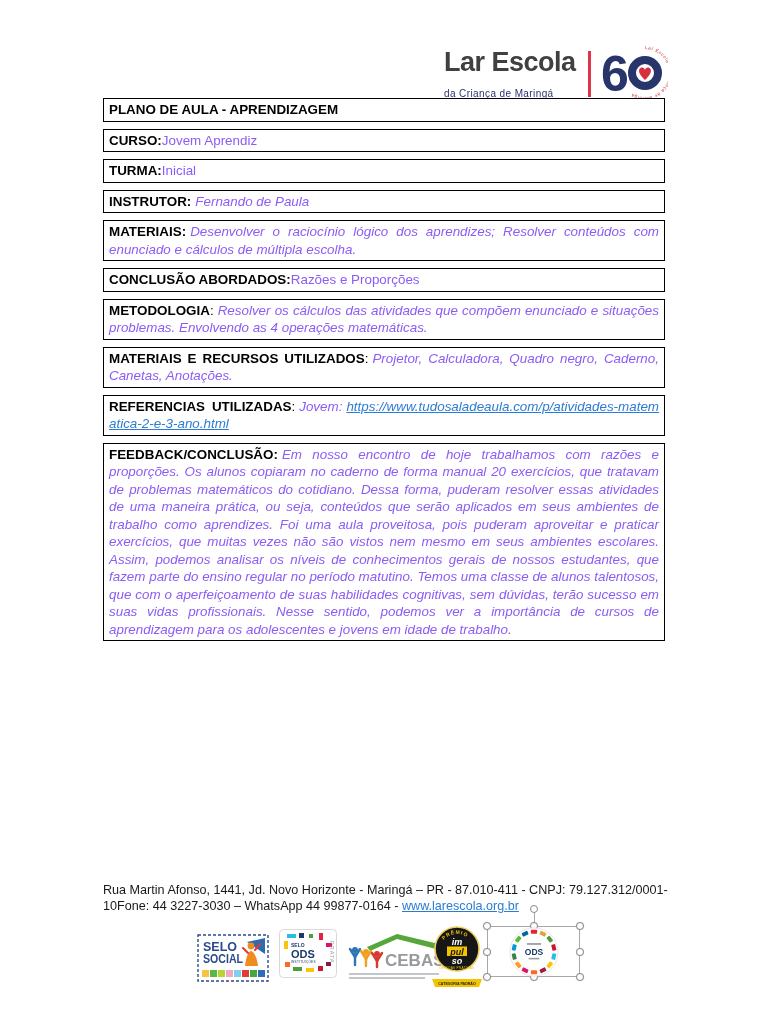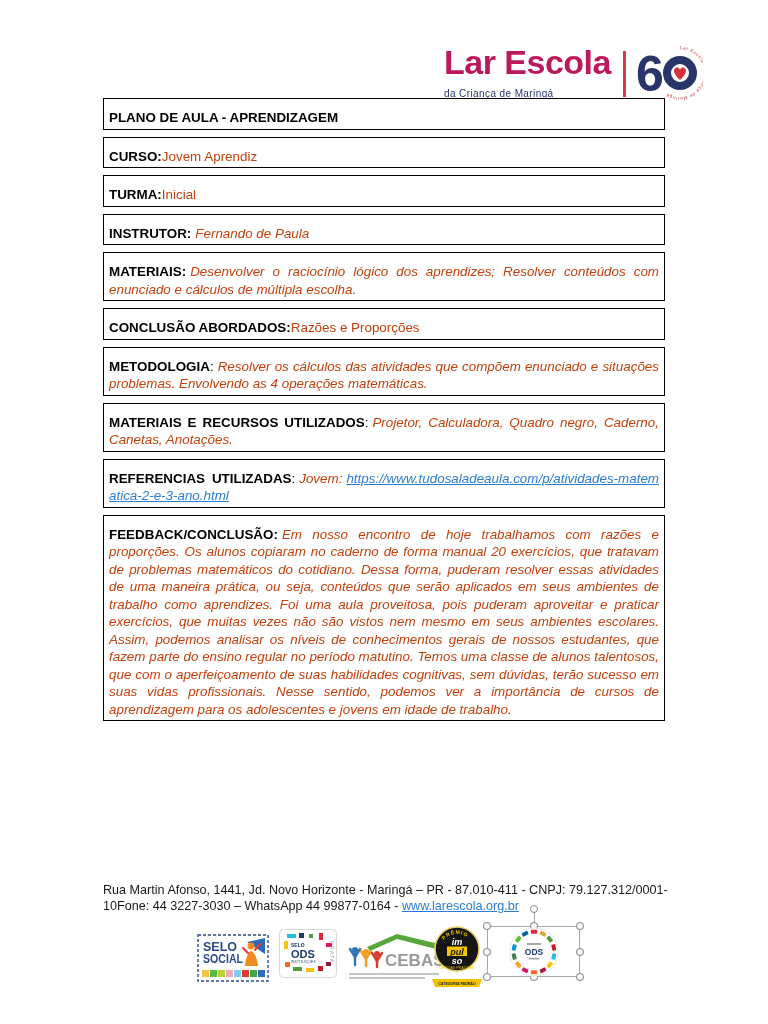--- a/index.html
+++ b/index.html
@@ -1,32 +1,32 @@
 <!DOCTYPE html>
 <html><head>
 <meta charset="utf-8">
 <style>
   html,body{margin:0;padding:0;background:#ffffff;}
   .page{position:relative;width:768px;height:1024px;background:#fff;overflow:hidden;
         font-family:"Liberation Sans",sans-serif;color:#000;}
 
   
   .brand{position:absolute;top:44px;left:444px;display:flex;align-items:center;}
-  .brand-title{font-size:34px;font-weight:bold;color:#be185d;letter-spacing:-0.5px;line-height:27px;}
+  .brand-title{font-size:27px;font-weight:bold;color:#404040;letter-spacing:-0.5px;line-height:27px;}
   .brand-sub{font-size:10px;color:#27356b;letter-spacing:0.4px;margin-top:12px;}
   .brand-divider{width:3px;height:46px;background:#e0344a;margin:0 9px 0 12px;}
   .emblem{width:68px;height:60px;}
 
   
   .content{position:absolute;left:103px;top:98px;width:562px;box-sizing:border-box;}
-  .box{box-sizing:border-box;border:1px solid #000;padding:10px 5px 2px 5px;margin-bottom:7px;
+  .box{box-sizing:border-box;border:1px solid #000;padding:2px 5px 2px 5px;margin-bottom:7px;
        font-size:13.4px;line-height:17.5px;text-align:justify;background:#fff;}
   .lbl{font-weight:bold;color:#000;}
   .sep{font-weight:normal;color:#000;}
-  .val{color:#c2410c;margin-top:42px;}
+  .val{color:#8b5cf6;margin-top:42px;}
   .gap{margin-left:4px;font-style:italic;}
   .link{color:#2b7cd3;text-decoration:underline;cursor:pointer;word-break:break-all;}
 
   
   .address{position:absolute;left:103px;top:882px;width:570px;margin:0;
            font-size:12.6px;line-height:16px;color:#191919;}
   .addr-l1{display:block;}
   .logo{position:absolute;}
   .logo svg{display:block;width:100%;height:100%;}
   .logo-ss{left:197px;top:934px;width:72px;height:48px;}

